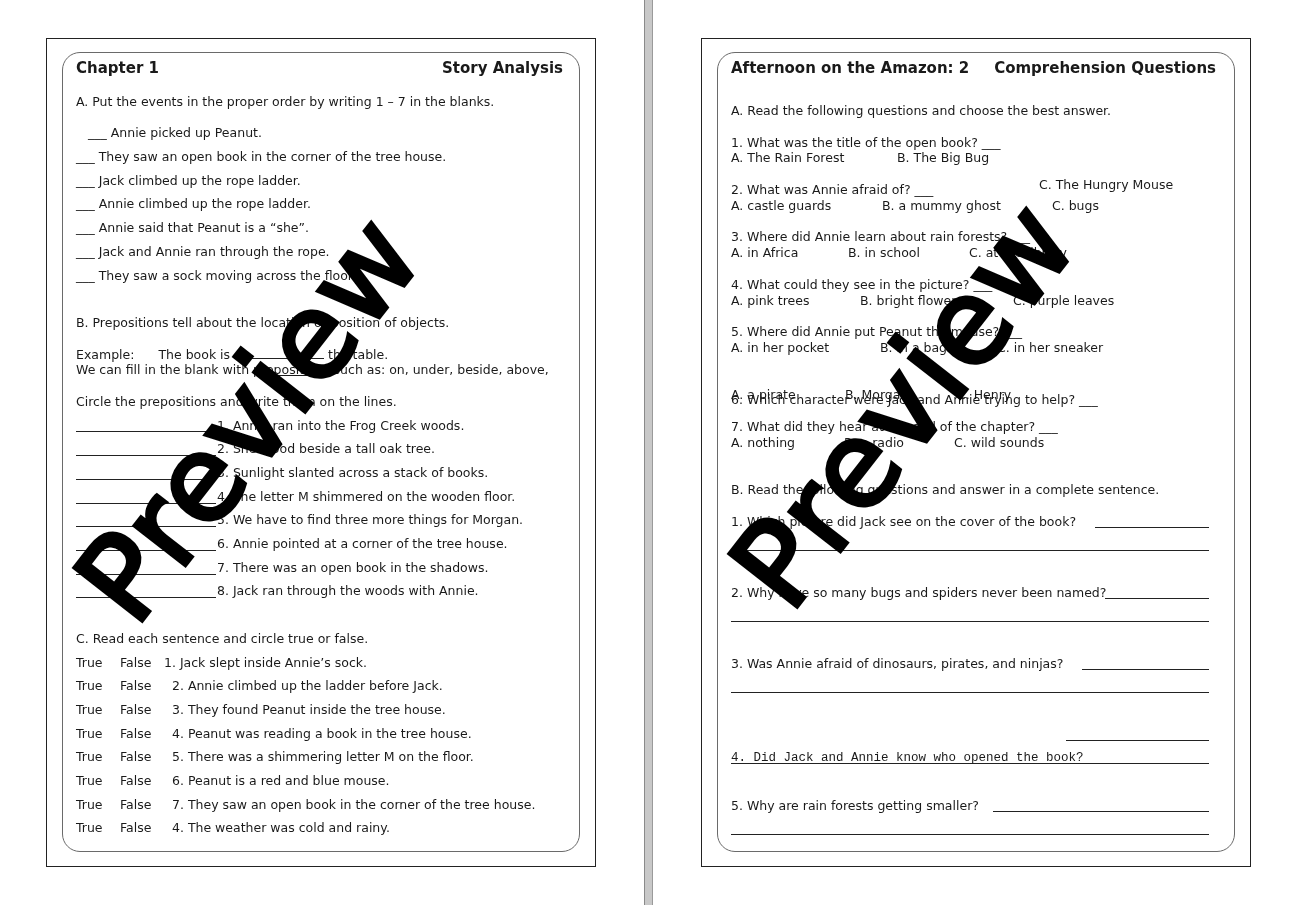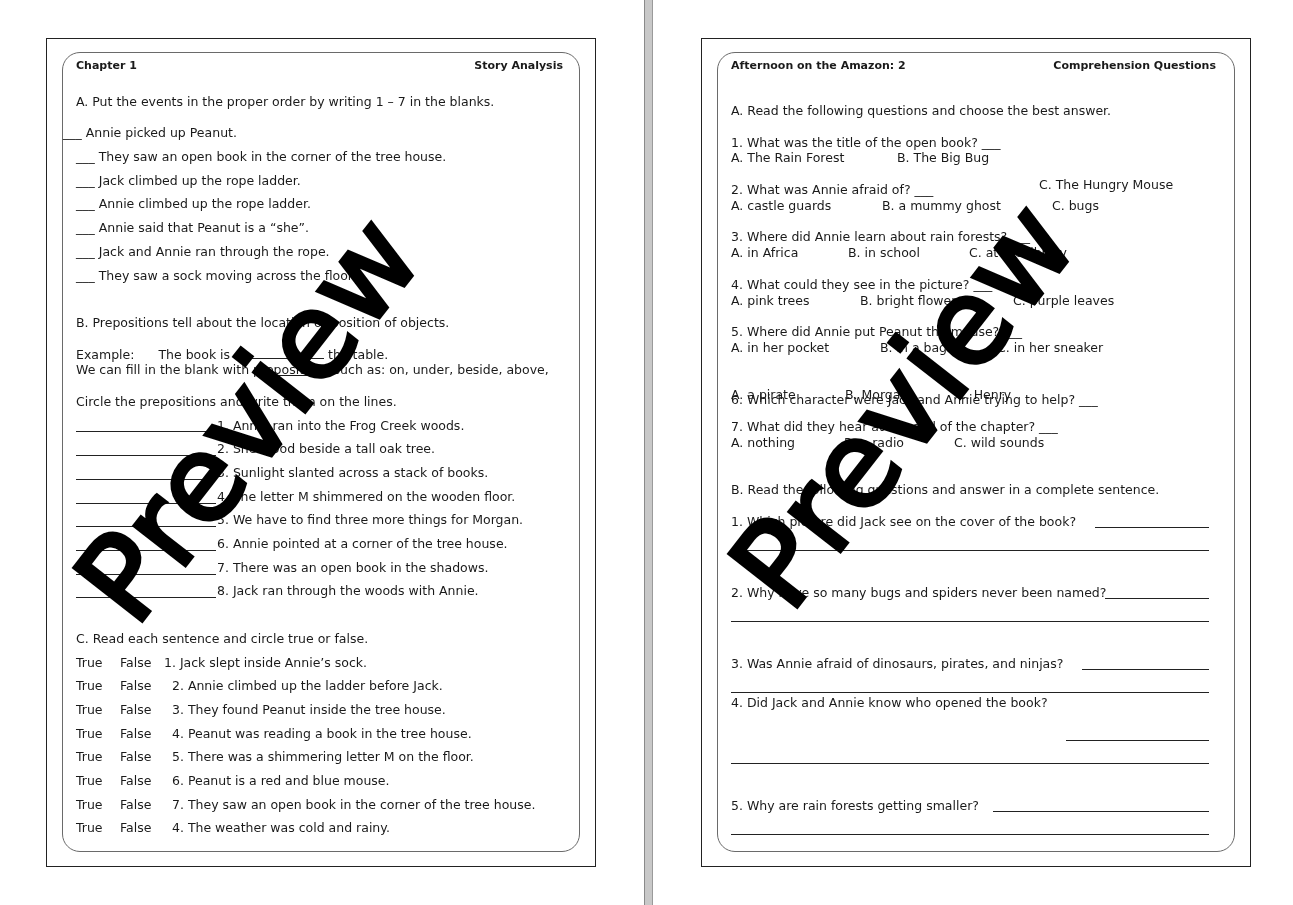--- a/index.html
+++ b/index.html
@@ -15,21 +15,21 @@
     position:absolute; top:38px; width:550px; height:829px;
     border:1px solid #222; box-sizing:border-box; background:#fff;
   }
   #page-left { left:46px; }
   #page-right { left:701px; }
   .frame {
     position:absolute; left:15px; top:13px; right:15px; bottom:14px;
     border:1px solid #6a6a6a; border-radius:18px; box-sizing:border-box;
   }
   .txt { position:absolute; font-size:12.5px; white-space:nowrap; line-height:15px; }
-  .hdr { position:absolute; font-size:11px; font-weight:bold; white-space:nowrap; }
+  .hdr { position:absolute; font-size:15px; font-weight:bold; white-space:nowrap; }
   .u { text-decoration: underline; }
   .line { position:absolute; height:0; border-top:1px solid #222; }
   .watermark {
     position:absolute; font-family:"DejaVu Sans", sans-serif; font-size:118px; font-weight:normal;
     color:#000; transform-origin: left bottom; white-space:nowrap; letter-spacing:2px;
     -webkit-text-stroke: 4px #000; pointer-events:none;
   }
   .blank-inline { display:inline-block; border-bottom:1px solid #222; height:12px; vertical-align:baseline; }
 </style>
 </head>
@@ -38,21 +38,21 @@
 <div class="divider"></div>
 
 <div class="page" id="page-left">
   <div class="frame"></div>
   <div class="hdr" style="left:29px; top:20px;">Chapter 1</div>
   <div class="hdr" style="right:32px; top:20px;">Story Analysis</div>
 
   <div class="txt" style="left:29px; top:55px;">A. Put the events in the proper order by writing 1 – 7 in the blanks.</div>
 
   <div>
-    <div class="txt" style="left:16px; top:86px;"><span>___</span> <span>Annie picked up Peanut.</span></div>
+    <div class="txt" style="left:41px; top:86px;"><span>___</span> <span>Annie picked up Peanut.</span></div>
     <div class="txt" style="left:29px; top:110px;"><span>___</span> <span>They saw an open book in the corner of the tree house.</span></div>
     <div class="txt" style="left:29px; top:134px;"><span>___</span> <span>Jack climbed up the rope ladder.</span></div>
     <div class="txt" style="left:29px; top:157px;"><span>___</span> <span>Annie climbed up the rope ladder.</span></div>
     <div class="txt" style="left:29px; top:181px;"><span>___</span> <span>Annie said that Peanut is a “she”.</span></div>
     <div class="txt" style="left:29px; top:205px;"><span>___</span> <span>Jack and Annie ran through the rope.</span></div>
     <div class="txt" style="left:29px; top:229px;"><span>___</span> <span>They saw a sock moving across the floor.</span></div>
   </div>
 
   <div class="txt" style="left:29px; top:276px;">B. Prepositions tell about the location or position of objects.</div>
   <div class="txt" style="left:29px; top:307px;">
@@ -158,21 +158,21 @@
     <div class="line" style="left:29px; top:511px; width:478px;"></div>
 
     <div class="txt" style="left:29px; top:546px;">2. Why have so many bugs and spiders never been named?</div>
     <div class="line" style="left:403px; top:559px; width:104px;"></div>
     <div class="line" style="left:29px; top:582px; width:478px;"></div>
 
     <div class="txt" style="left:29px; top:617px;">3. Was Annie afraid of dinosaurs, pirates, and ninjas?</div>
     <div class="line" style="left:380px; top:630px; width:127px;"></div>
     <div class="line" style="left:29px; top:653px; width:478px;"></div>
 
-    <div class="txt" style="left:29px; top:656px;">4. Did Jack and Annie know who opened the book?</div>
+    <div class="txt" style="left:29px; top:712px;font-family:Liberation Mono, monospace;">4. Did Jack and Annie know who opened the book?</div>
     <div class="line" style="left:364px; top:701px; width:143px;"></div>
     <div class="line" style="left:29px; top:724px; width:478px;"></div>
 
     <div class="txt" style="left:29px; top:759px;">5. Why are rain forests getting smaller?</div>
     <div class="line" style="left:291px; top:772px; width:216px;"></div>
     <div class="line" style="left:29px; top:795px; width:478px;"></div>
   </div>
 
   <div class="watermark" style="left:110px; top:456px; transform: rotate(-52deg);">Preview</div>
 </div>

